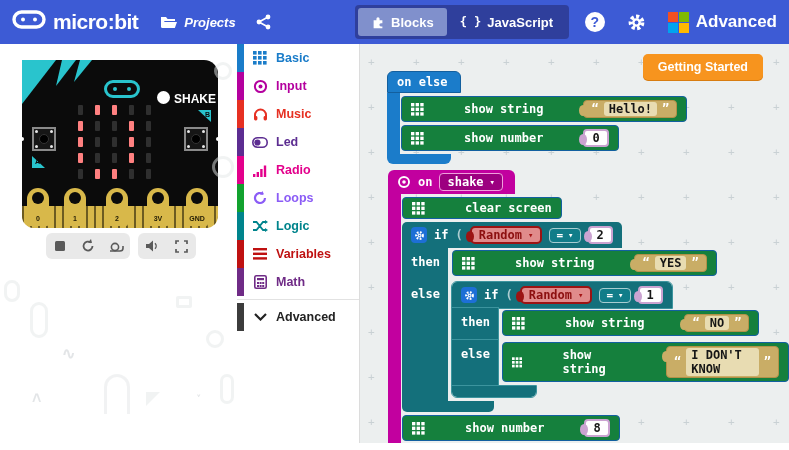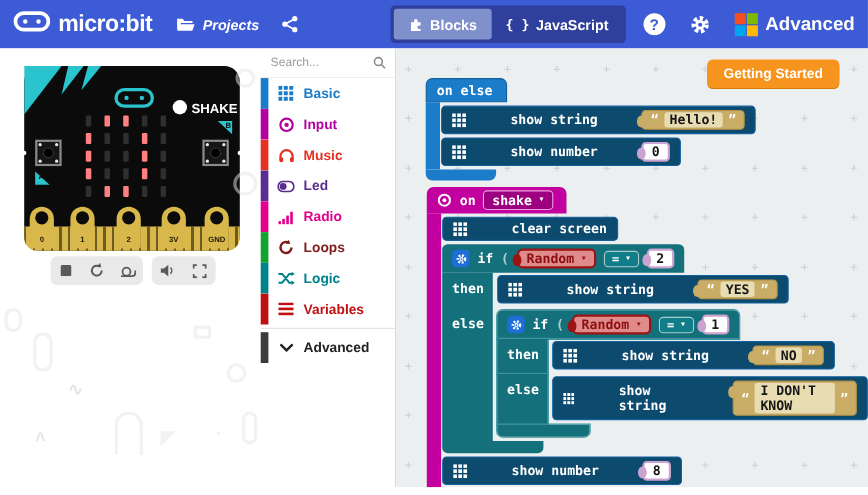--- a/index.html
+++ b/index.html
@@ -109,21 +109,21 @@
   .c-body { display:flex; flex-direction:column; align-items:flex-start; gap:3px; padding:3px 0 3px 1px; }
 
   .col-basic { background:#1b7cca; } .bd-basic { border:1.5px solid #135f9e; }
   .col-input { background:#c2009f; }
   .spine-basic { border-left:13px solid #1b7cca; }
   .spine-input { border-left:13px solid #c2009f; }
   .foot-basic { width:64px; background:#1b7cca; }
   .foot-input { width:70px; background:#c2009f; }
 
   .stmt { display:inline-flex; align-items:center; gap:7px; padding:3px 9px; border-radius:4px; }
-  .stmt-basic { background:#0c4a6e; border:1.5px solid #1260a0;gap:40px; }
+  .stmt-basic { background:#15803d; border:1.5px solid #1260a0;gap:40px; }
 
   .slot { position:relative; display:inline-flex; align-items:center; border-radius:4px; }
   .slot-str { background:#c9ad66; border:1.5px solid #b29148; padding:1px 7px; gap:5px; }
   .slot-str::before { content:""; position:absolute; left:-5px; top:4px; width:8px; height:11px; background:#c9ad66; border-radius:50%; }
   .str-q { color:#fff; font-size:12px; }
   .str-lbl { background:#e8dcb2; color:#161616; padding:0 5px; border-radius:3px; font-size:12px; }
   .slot-num { background:#fff; border:2px solid #cba3d1; color:#161616; padding:0 7px; min-width:22px; justify-content:center; font-size:12px; }
   .slot-num::before { content:""; position:absolute; left:-6px; top:3px; width:8px; height:11px; background:#cba3d1; border-radius:50%; }
 
   .dd { display:inline-flex; align-items:center; gap:6px; background:#9c0080; border:1px solid #ef9fdc; border-radius:4px; padding:1px 7px; cursor:pointer; }
@@ -343,27 +343,20 @@
         <div class="doodle d-ring" style="position:absolute;left:206px;top:286px;width:18px;height:18px;"></div>
         <div class="d-tri" style="left:146px;top:348px;"></div>
         <span class="d-chev" style="left:32px;top:346px;">˄</span>
         <span class="d-chev" style="left:62px;top:300px;">∿</span>
         <span class="d-chev" style="left:196px;top:336px;">˯</span>
         <div class="doodle d-pill" style="position:absolute;left:220px;top:330px;width:14px;height:30px;"></div>
       </div>
     </div>
 
     <div class="toolbox">
-      <div class="search-row">
-        <input class="search-input" placeholder="Search..." style="">
-        <svg class="search-ico" width="12" height="12" viewBox="0 0 12 12">
-          <circle cx="5" cy="5" r="3.6" fill="none" stroke="#8a8a8a" stroke-width="1.4"></circle>
-          <path d="M8 8l3 3" stroke="#8a8a8a" stroke-width="1.4"></path>
-        </svg>
-      </div>
 
       <button class="cat" style="color: rgb(26, 124, 201);">
         <span class="cat-bar" style="background: rgb(26, 124, 201);"></span>
         <span class="cat-ico">
           <svg width="14" height="14" viewBox="0 0 14 14">
               <g fill="currentColor">
                 <rect x="0" y="0" width="3.6" height="3.6"></rect>
                 <rect x="5" y="0" width="3.6" height="3.6"></rect>
                 <rect x="10" y="0" width="3.6" height="3.6"></rect>
                 <rect x="0" y="5" width="3.6" height="3.6"></rect>
@@ -415,21 +408,21 @@
               <g fill="currentColor">
                 <rect x="0" y="10" width="2.4" height="3"></rect>
                 <rect x="3.6" y="8" width="2.4" height="5"></rect>
                 <rect x="7.2" y="5" width="2.4" height="8"></rect>
                 <rect x="10.8" y="1.5" width="2.4" height="11.5"></rect>
               </g>
             </svg>
         </span>
         <span class="cat-label">Radio</span>
       </button>
-      <button class="cat" style="color: #7f1d1d;">
+      <button class="cat" style="color: #8b5cf6;">
         <span class="cat-bar" style="background: rgb(18, 162, 47);"></span>
         <span class="cat-ico">
           <svg width="14" height="14" viewBox="0 0 14 14">
               <path d="M12 7a5 5 0 1 1-2-4" fill="none" stroke="currentColor" stroke-width="2.2"></path>
               <path d="M9.4 0l1.4 3.6-3.9.2z" fill="currentColor"></path>
             </svg>
         </span>
         <span class="cat-label">Loops</span>
       </button>
       <button class="cat" style="color: rgb(0, 132, 140);">
@@ -447,20 +440,38 @@
         <span class="cat-ico">
           <svg width="14" height="12" viewBox="0 0 14 12">
               <g fill="currentColor">
                 <rect x="0" y="0" width="14" height="2.4"></rect>
                 <rect x="0" y="4.6" width="14" height="2.4"></rect>
                 <rect x="0" y="9.2" width="14" height="2.4"></rect>
               </g>
             </svg>
         </span>
         <span class="cat-label">Variables</span>
+      </button>
+      <button class="cat" style="color: rgb(111, 43, 134);">
+        <span class="cat-bar" style="background: rgb(111, 43, 134);"></span>
+        <span class="cat-ico">
+          <svg width="13" height="14" viewBox="0 0 13 14">
+              <rect x="0.8" y="0.8" width="11.4" height="12.4" rx="1.5" fill="none" stroke="currentColor" stroke-width="1.6"></rect>
+              <rect x="3" y="3" width="7" height="2.2" fill="currentColor"></rect>
+              <g fill="currentColor">
+                <rect x="3" y="7" width="2" height="2"></rect>
+                <rect x="5.6" y="7" width="2" height="2"></rect>
+                <rect x="8.2" y="7" width="2" height="2"></rect>
+                <rect x="3" y="10" width="2" height="2"></rect>
+                <rect x="5.6" y="10" width="2" height="2"></rect>
+                <rect x="8.2" y="10" width="2" height="2"></rect>
+              </g>
+            </svg>
+        </span>
+        <span class="cat-label">Math</span>
       </button>
 
       <div class="tb-divider"></div>
       <button class="cat advanced">
         <span class="cat-bar"></span>
         <span class="cat-ico">
           <svg width="13" height="8" viewBox="0 0 13 8">
               <path d="M1 1l5.5 5.5L12 1" fill="none" stroke="#222" stroke-width="2.2"></path>
             </svg>
         </span>

